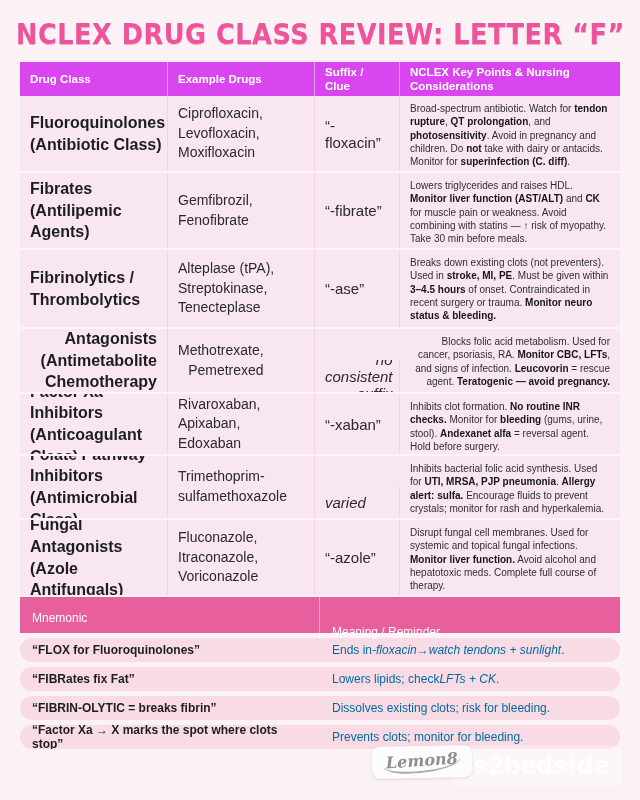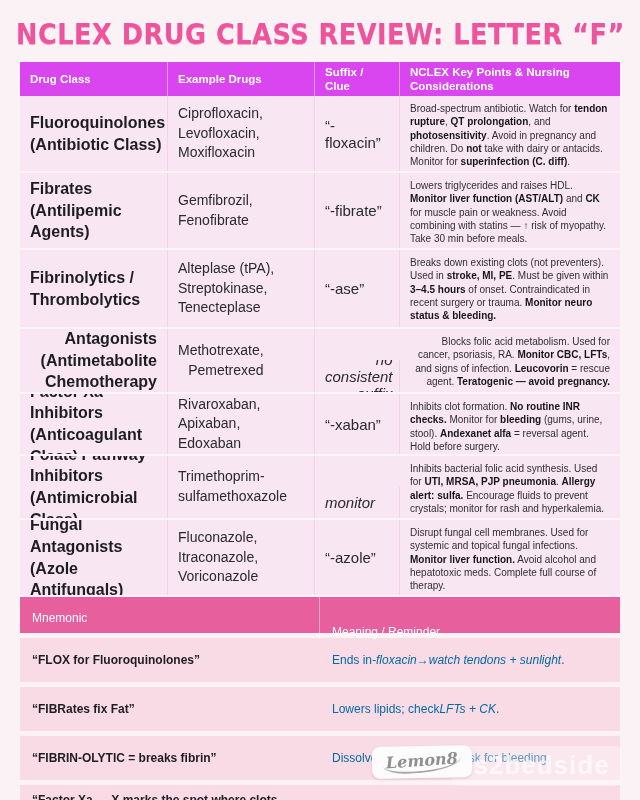--- a/index.html
+++ b/index.html
@@ -66,21 +66,21 @@
   
   .mhead,.mrow{display:grid;grid-template-columns:300px 300px;}
   .mhead{background:#e75f9d;height:36px;margin-top:2px;}
   .mh-cell{
     color:#fff;font-weight:normal;font-size:12px;
     display:flex;align-items:center;padding:0 12px;
     border-right:1px solid rgba(255,255,255,.45);
     box-sizing:border-box;
   }
   .mh-cell:last-child{border-right:none;margin-top:28px;}
-  .mrow{background:#f9dbe5;height:44px;margin-top:5px;}
+  .mrow{background:#f9dbe5;height:24px;margin-top:5px;border-radius:14px;}
   .m-cell{
     display:flex;align-items:center;padding:0 12px;box-sizing:border-box;overflow:hidden;
   }
   .m-mn{font-weight:bold;font-size:12px;color:#1d1d21;}
   .m-mean{font-size:12px;color:#0369a1;}
   
   .wm-handle-bg{
     position:absolute;left:452px;top:746px;width:170px;height:40px;
     background:rgba(255,255,255,.35);border-radius:6px;
   }
@@ -158,21 +158,21 @@
 Edoxaban</div>
           <div class="dcell suffix">“-xaban”</div>
           <div class="dcell key">Inhibits clot formation. <b>No routine INR checks.</b> Monitor for <b>bleeding</b> (gums, urine, stool). <b>Andexanet alfa</b> = reversal agent. Hold before surgery.</div>
         </div>
         <div class="drow">
           <div class="dcell cls">Folate Pathway
 Inhibitors
 (Antimicrobial Class)</div>
           <div class="dcell drugs">Trimethoprim-
 sulfamethoxazole</div>
-          <div class="dcell suffix it">monitor</div>
+          <div class="dcell suffix it">varied</div>
           <div class="dcell key">Inhibits bacterial folic acid synthesis. Used for <b>UTI, MRSA, PJP pneumonia</b>. <b>Allergy alert: sulfa.</b> Encourage fluids to prevent crystals; monitor for rash and hyperkalemia.</div>
         </div>
         <div class="drow">
           <div class="dcell cls">Fungal Antagonists
 (Azole Antifungals)</div>
           <div class="dcell drugs">Fluconazole,
 Itraconazole,
 Voriconazole</div>
           <div class="dcell suffix">“-azole”</div>
           <div class="dcell key">Disrupt fungal cell membranes. Used for systemic and topical fungal infections. <b>Monitor liver function.</b> Avoid alcohol and hepatotoxic meds. Complete full course of therapy.</div>

